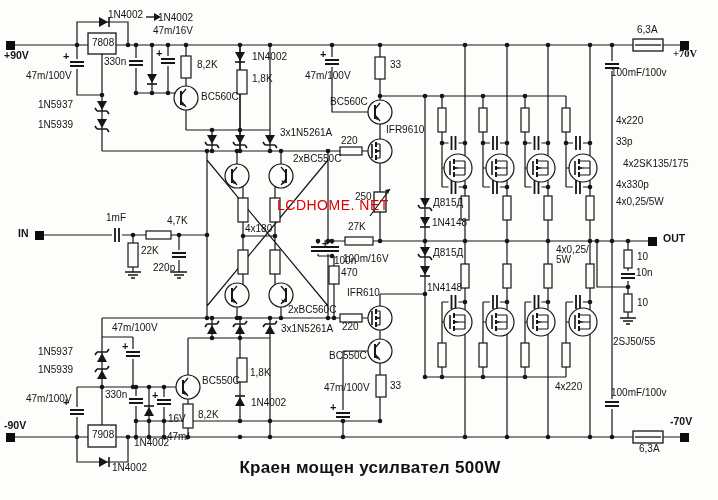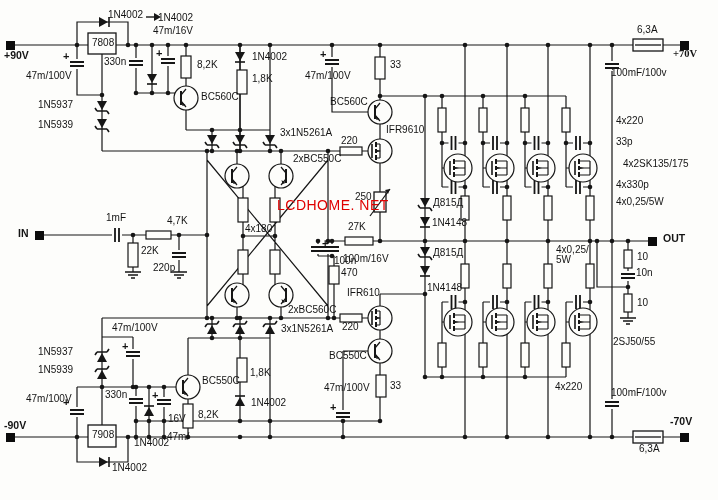--- a/index.html
+++ b/index.html
@@ -459,13 +459,14 @@
       <span class="lbl p" style="left: 63px; top: 51px;">+</span>
       <span class="lbl p" style="left: 156px; top: 48px;">+</span>
       <span class="lbl p" style="left: 320px; top: 49px;">+</span>
       <span class="lbl p" style="left: 322px; top: 238px;">+</span>
       <span class="lbl p" style="left: 122px; top: 341px;">+</span>
       <span class="lbl p" style="left: 152px; top: 390px;">+</span>
       <span class="lbl p" style="left: 63px; top: 397px;">+</span>
       <span class="lbl p" style="left: 330px; top: 402px;">+</span>
     </div>
   <div id="wm" style="color: rgb(224, 0, 0);">LCDHOME. NET</div>
+  <div id="title">Краен мощен усилвател 500W</div>
 </div>
 
 </body></html>

